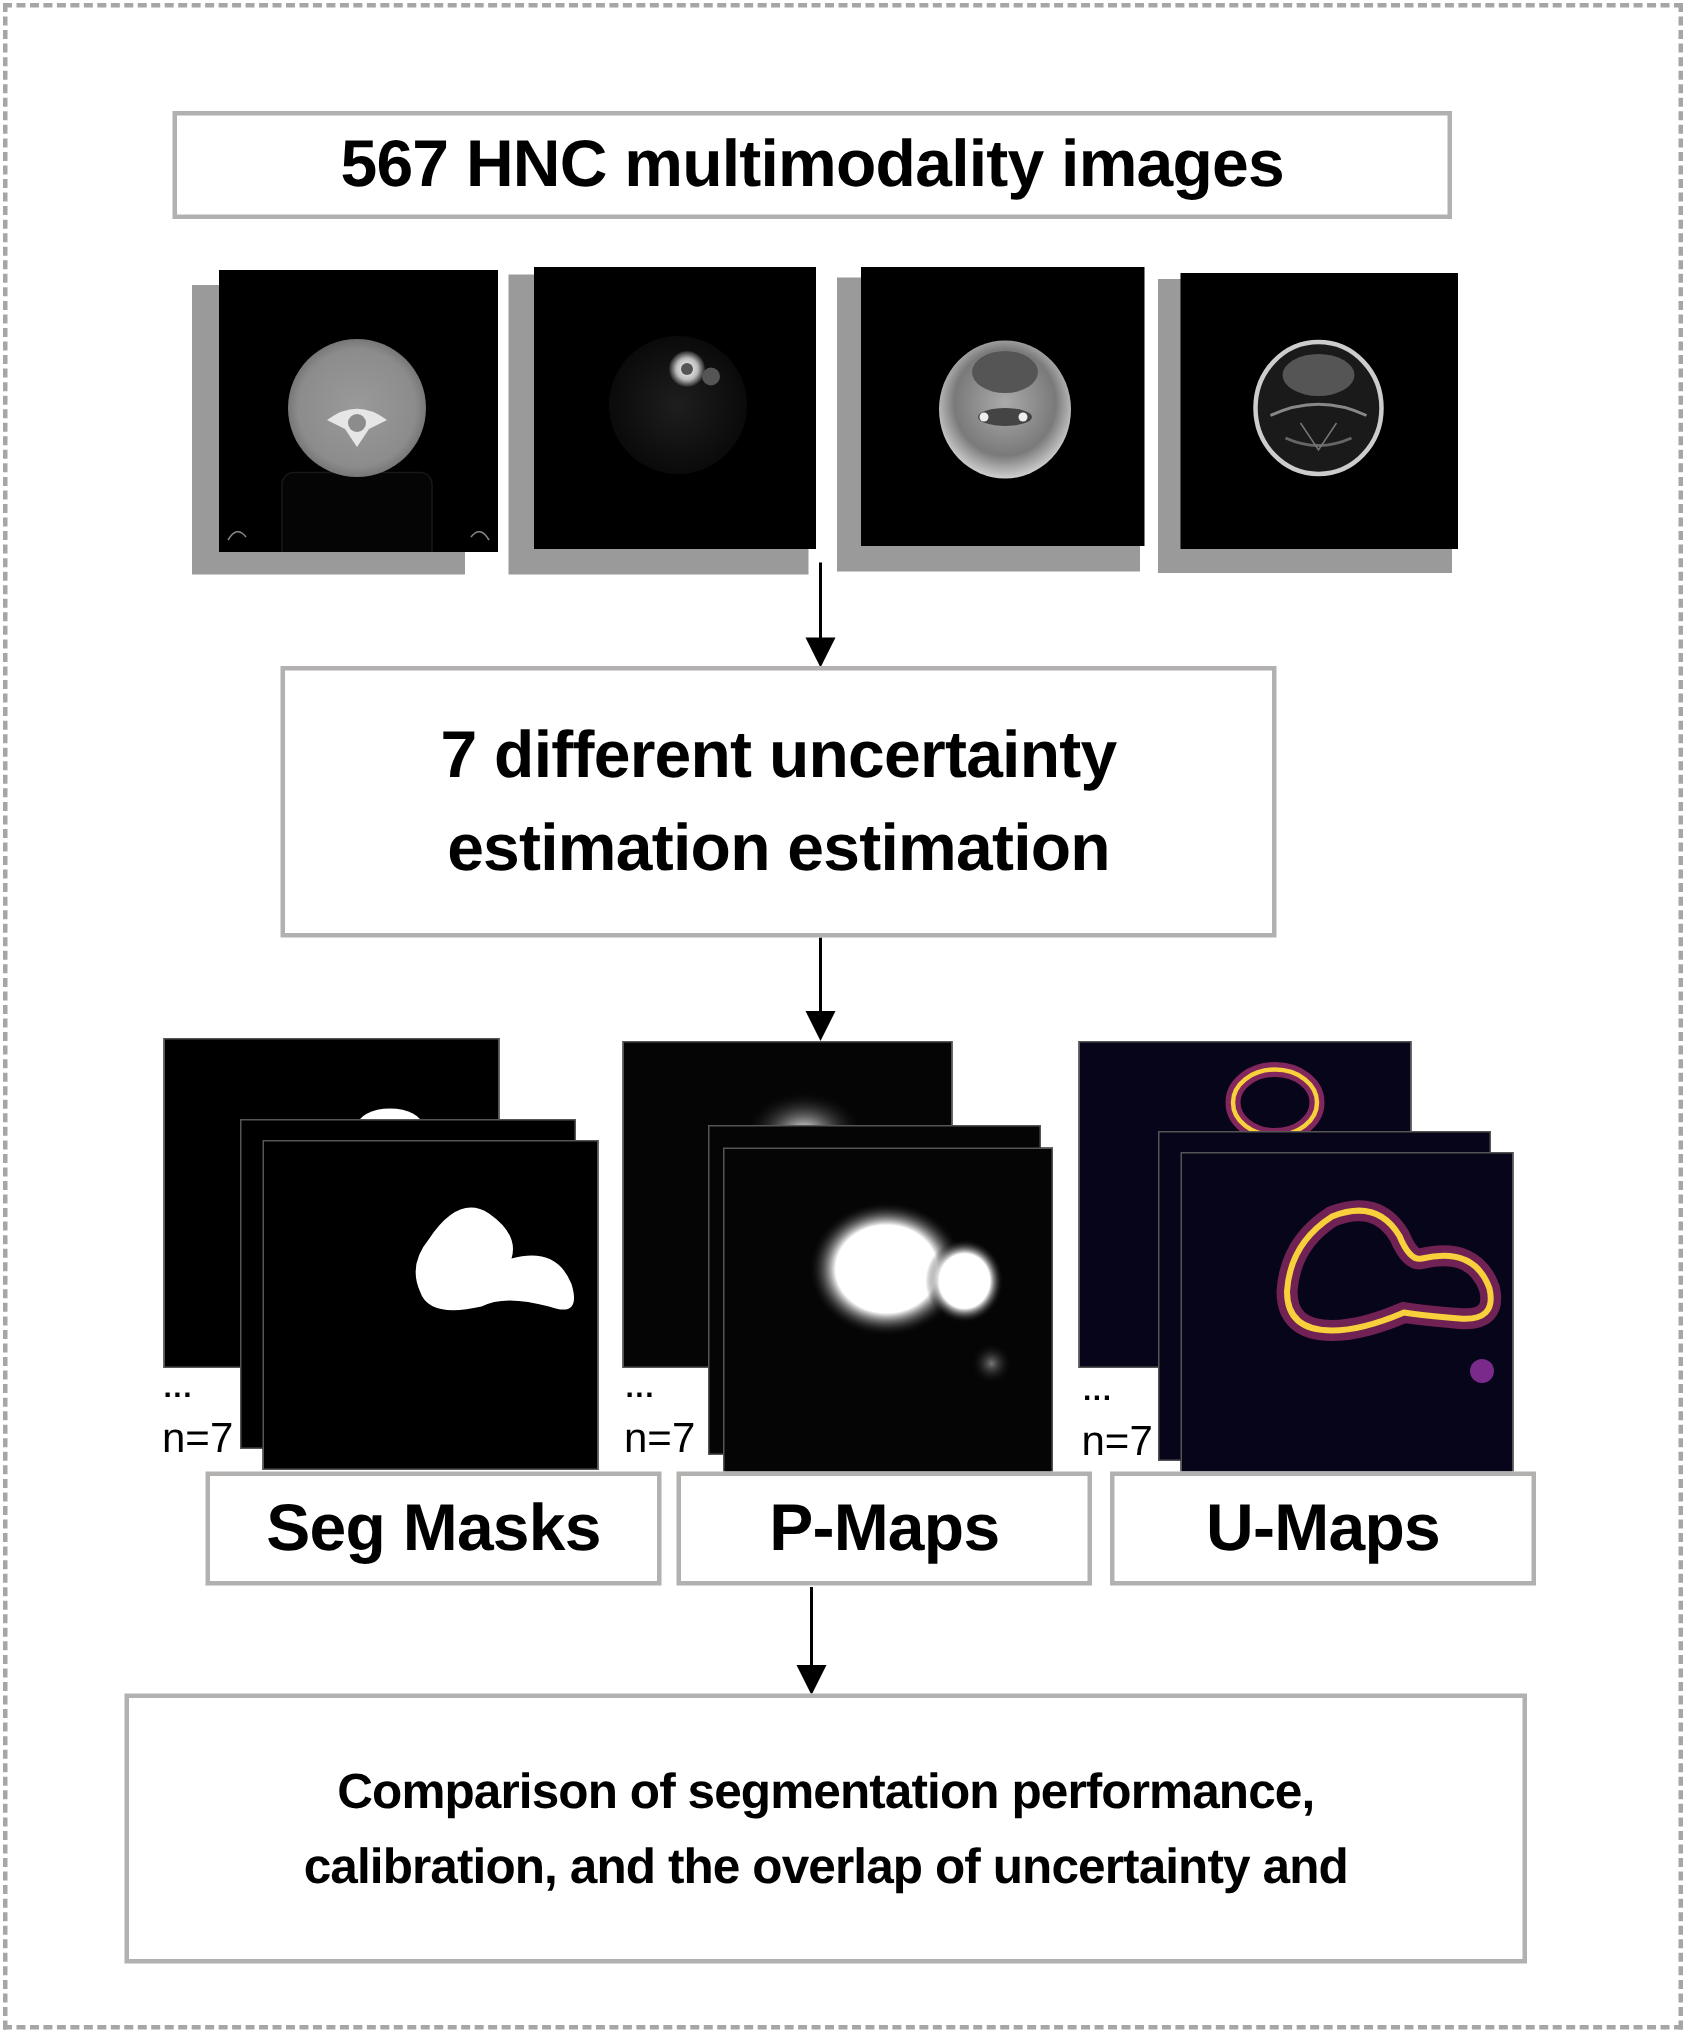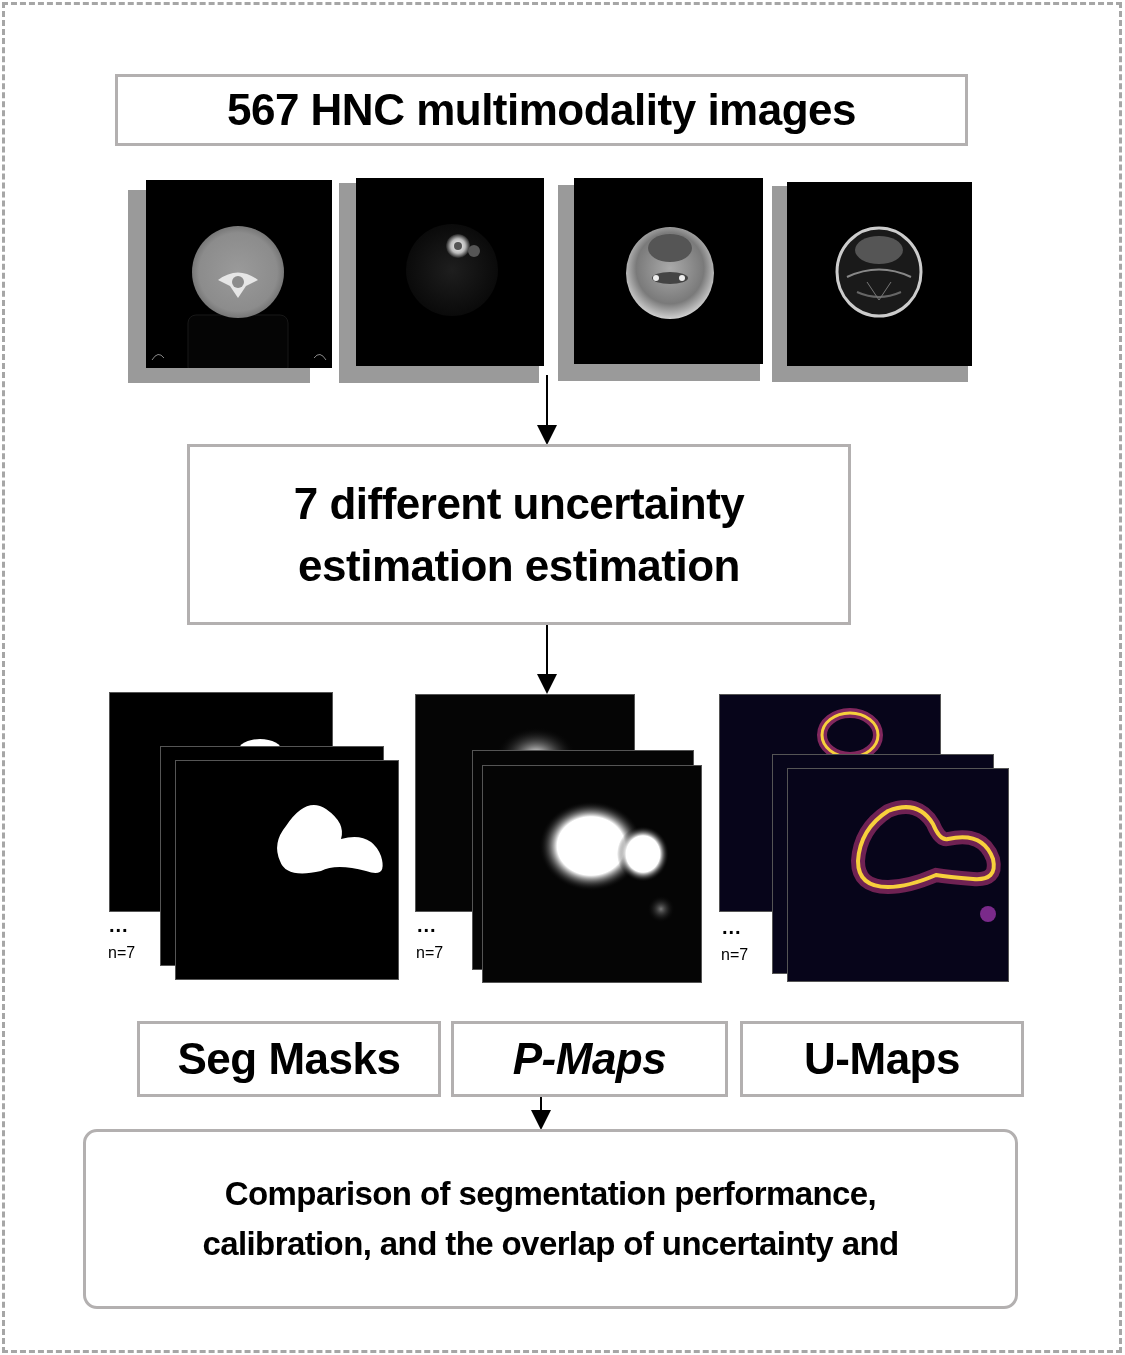--- a/index.html
+++ b/index.html
@@ -12,43 +12,43 @@
   }
 
   .box {
     position: absolute; background: #fff; border: 3px solid #b3b0b0;
     display: flex; align-items: center; justify-content: center; text-align: center;
     font-weight: bold; color: #000;
   }
 
   #box-top { left: 115px; top: 74px; width: 853px; height: 72px; font-size: 44px; letter-spacing: -0.5px; }
   #box-mid { left: 187px; top: 444px; width: 664px; height: 181px; font-size: 44px; line-height: 62px; letter-spacing: -0.5px; }
-  #box-bottom { left: 83px; top: 1129px; width: 935px; height: 180px; font-size: 33px; line-height: 50px; letter-spacing: -0.6px; padding: 0 10px; border-radius: 14px; }
-
-  .label-box { top: 981px; height: 76px; font-size: 44px; letter-spacing: -0.5px; margin-top: 40px; }
+  #box-bottom { left: 83px; top: 1129px; width: 935px; height: 180px; font-size: 33px; line-height: 50px; letter-spacing: -0.6px; padding: 0 10px; }
+
+  .label-box { top: 981px; height: 76px; font-size: 44px; letter-spacing: -0.5px; }
   #label-seg { left: 137px; width: 304px; }
-  #label-p { left: 451px; width: 277px; font-style: italic; }
+  #label-p { left: 451px; width: 277px; }
   #label-u { left: 740px; width: 284px; }
 
   
   .scan-wrap { position: absolute; }
   .scan-shadow { position: absolute; background: #9a9a9a; }
   .scan { position: absolute; background: #000; overflow: hidden; }
 
   
   .arrow { position: absolute; width: 2px; background: #000; }
   .arrow::after {
     content: ""; position: absolute; left: -9px; bottom: -2px;
     border-left: 10px solid transparent; border-right: 10px solid transparent;
     border-top: 20px solid #000;
   }
 
   
   .stack-img { position: absolute; overflow: hidden; border: 1px solid #555; }
-  .stack-text { position: absolute; font-size: 16px; color: #000; line-height: 1; }
+  .stack-text { position: absolute; font-size: 28px; color: #000; line-height: 1; }
   .dots { letter-spacing: 1px; font-weight: bold; font-size: 20px; }
 </style>
 </head>
 <body>
 
 <div class="frame"></div>
 
 <div class="box" id="box-top">
   <span>567 HNC multimodality images</span>
 </div>

